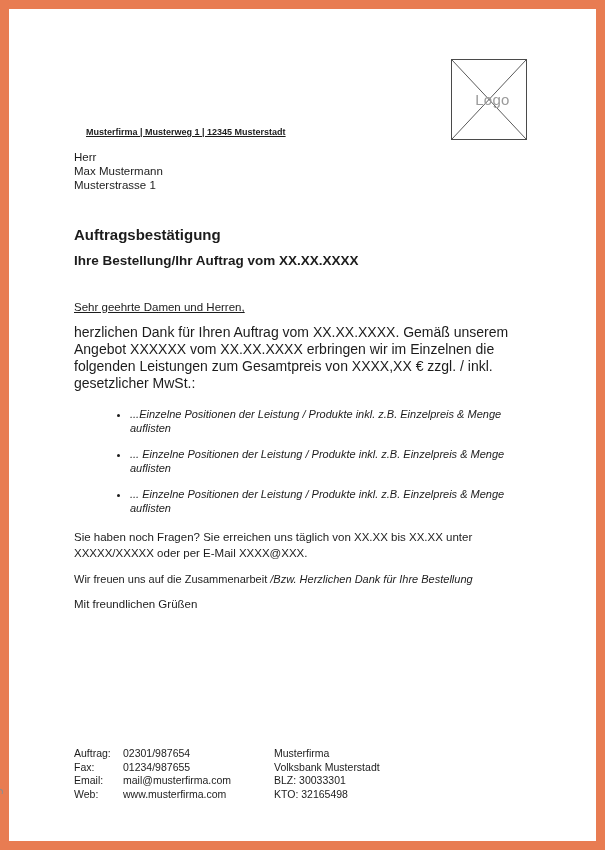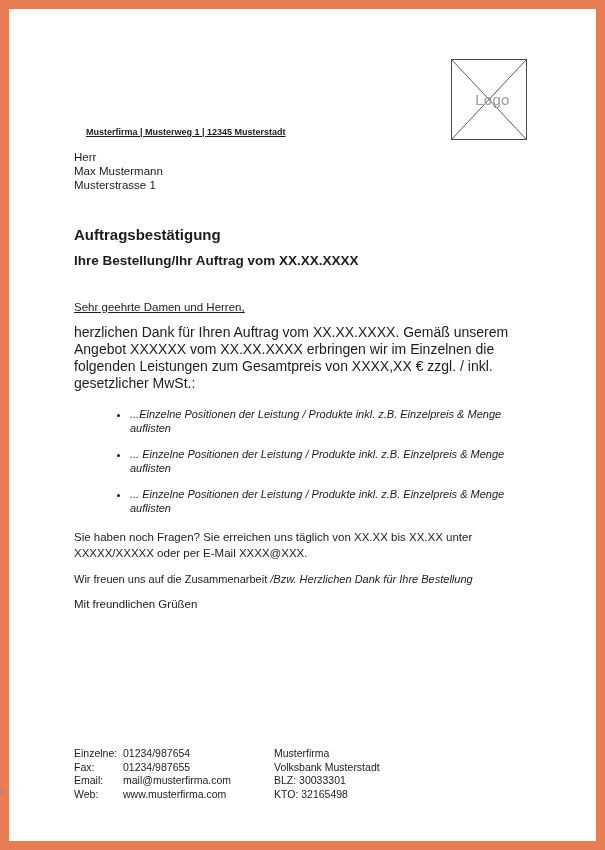--- a/index.html
+++ b/index.html
@@ -105,21 +105,21 @@
 
       <p class="questions">Sie haben noch Fragen? Sie erreichen uns täglich von XX.XX bis XX.XX unter XXXXX/XXXXX oder per E-Mail XXXX@XXX.</p>
 
       <p class="closing"><span>Wir freuen uns auf die Zusammenarbeit </span><span class="italic-part">/Bzw. Herzlichen Dank für Ihre Bestellung</span></p>
 
       <p class="signoff">Mit freundlichen Grüßen</p>
     </div>
 
     <div class="footer">
       <div class="contact">
-        <div><span class="flabel">Einzelne:</span><span>01234/987654</span></div>
+        <div><span class="flabel">Auftrag:</span><span>02301/987654</span></div>
         <div><span class="flabel">Fax:</span><span>01234/987655</span></div>
         <div><span class="flabel">Email:</span><span>mail@musterfirma.com</span></div>
         <div><span class="flabel">Web:</span><span>www.musterfirma.com</span></div>
       </div>
       <div class="bank">
         <div>Musterfirma</div>
         <div>Volksbank Musterstadt</div>
         <div>BLZ: 30033301</div>
         <div>KTO: 32165498</div>
       </div>

